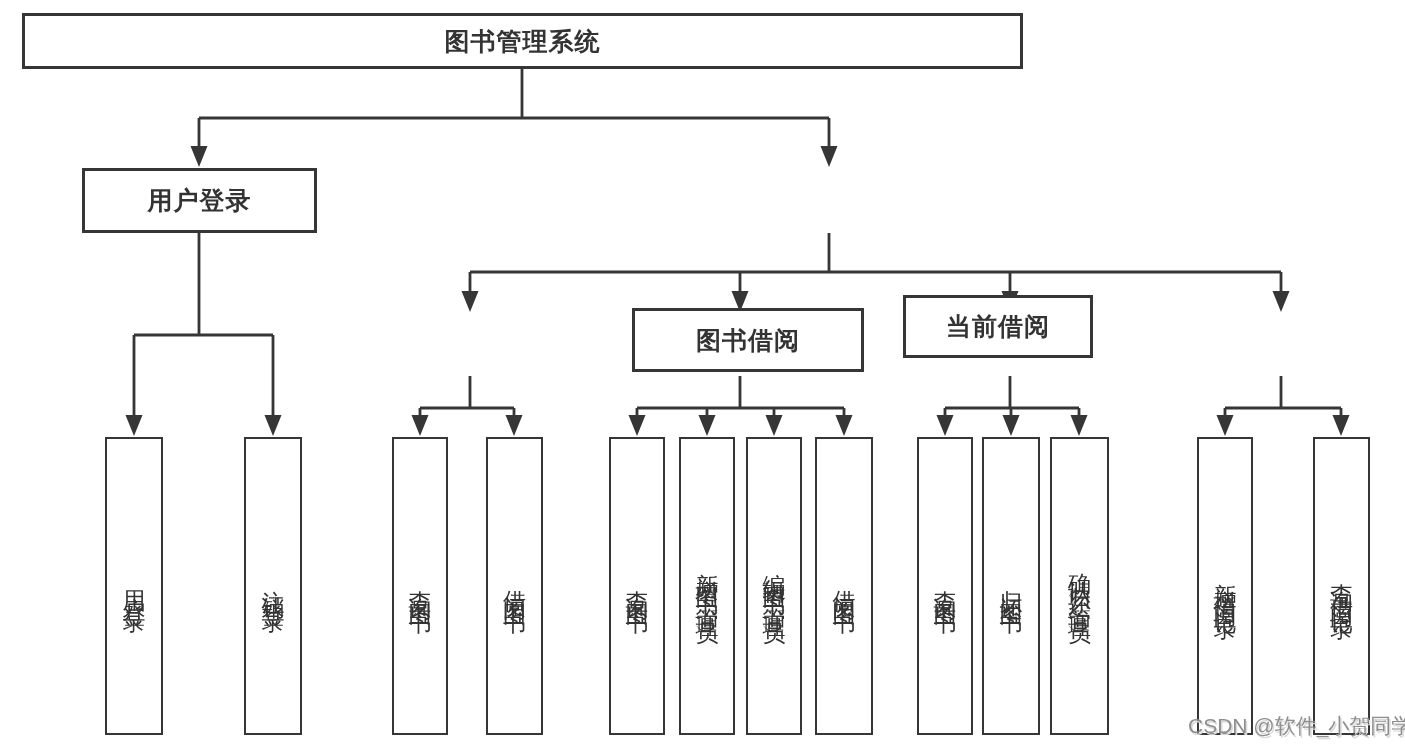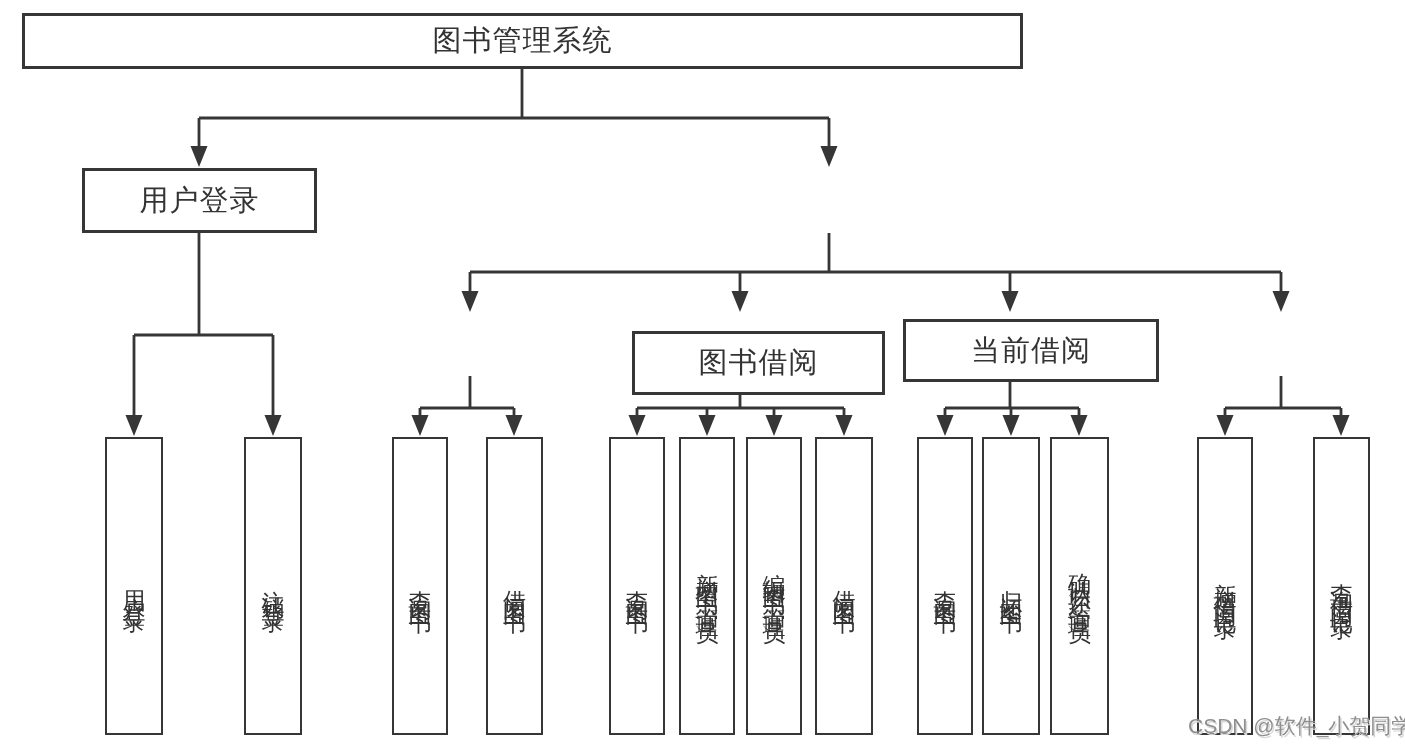--- a/index.html
+++ b/index.html
@@ -22,23 +22,24 @@
     position: absolute;
     box-sizing: border-box;
     background: #ffffff;
     border: 3px solid #363636;
     display: flex;
     align-items: center;
     justify-content: center;
     text-align: center;
   }
   .hlabel {
-    font-size: 29px;
+    font-size: 25px;
     letter-spacing: 1px;
     white-space: nowrap;
+    font-weight: bold;
   }
   .leaf { border-width: 2.5px; }
   .vtext {
     writing-mode: vertical-rl;
     text-orientation: mixed;
     font-size: 23px;
     line-height: 1;
     letter-spacing: 7px;
     white-space: nowrap;
   }
@@ -87,24 +88,24 @@
   </svg>
 
   <div class="box" style="left:22px;top:13px;width:1001px;height:56px">
     <span class="hlabel">图书管理系统</span>
   </div>
 
   <div class="box" style="left:82px;top:168px;width:235px;height:65px">
     <span class="hlabel">用户登录</span>
   </div>
 
-  <div class="box" style="left:632px;top:331px;width:253px;height:64px">
+  <div class="box" style="left:632px;top:308px;width:232px;height:64px">
     <span class="hlabel">图书借阅</span>
   </div>
-  <div class="box" style="left:903px;top:319px;width:256px;height:63px">
+  <div class="box" style="left:903px;top:295px;width:190px;height:63px">
     <span class="hlabel">当前借阅</span>
   </div>
 
   <div class="box leaf" style="left:105px;top:437px;width:58px;height:298px">
     <span class="vtext">用户登录</span>
   </div>
   <div class="box leaf" style="left:244px;top:437px;width:58px;height:298px">
     <span class="vtext">注销登录</span>
   </div>
 

